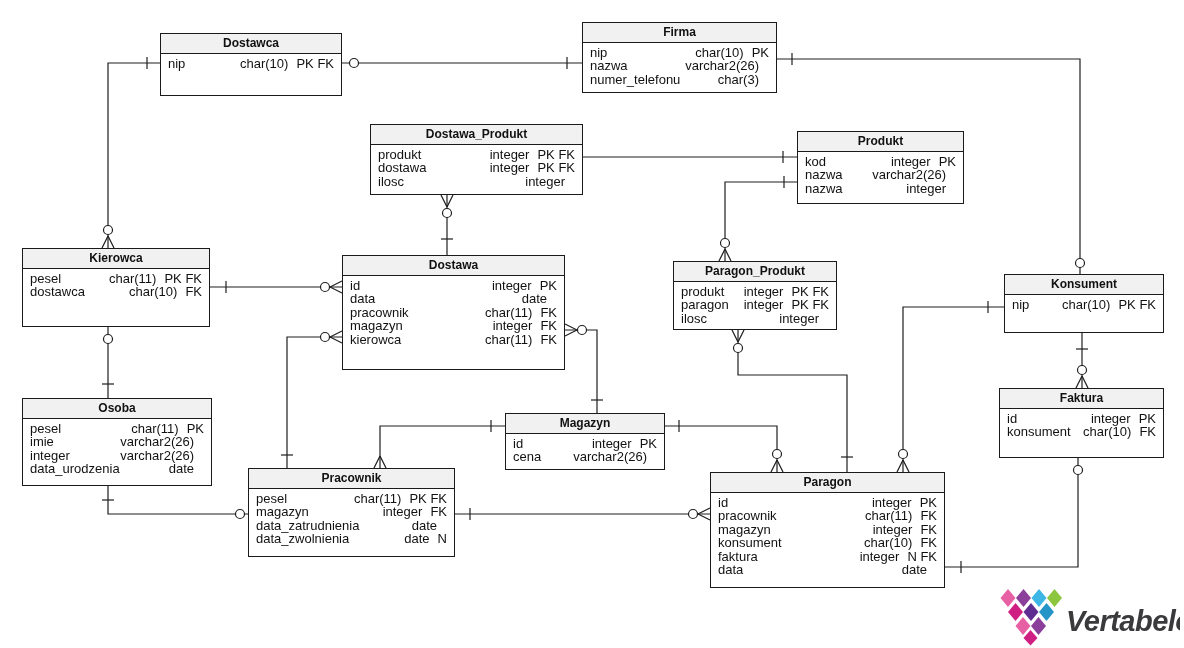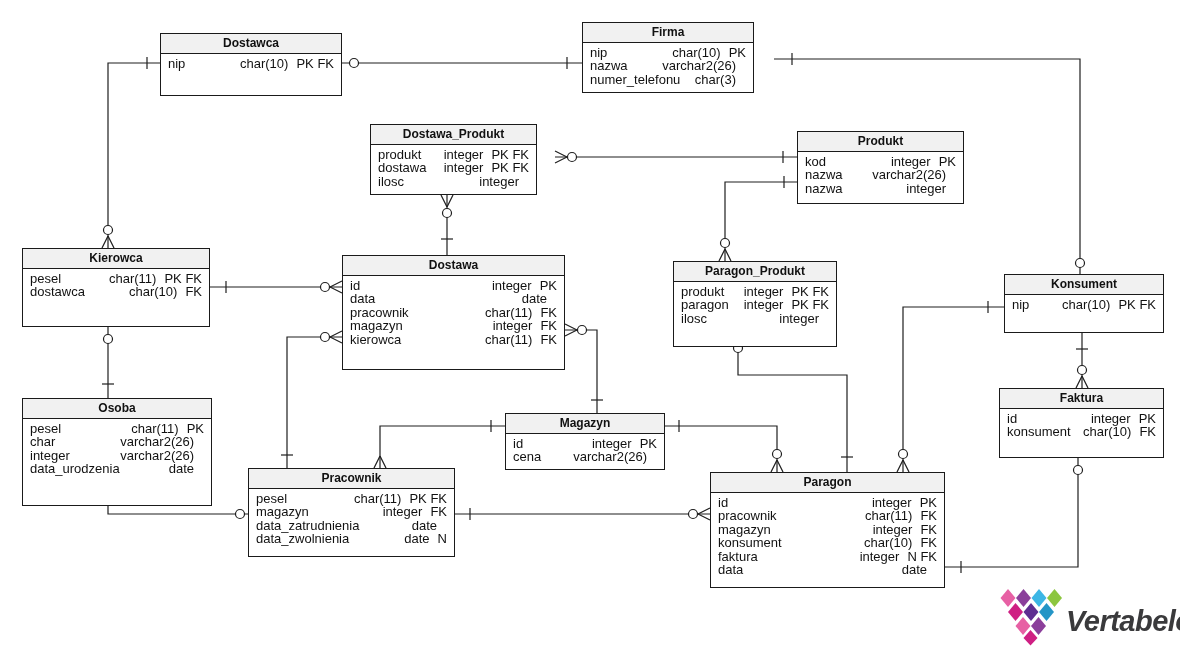--- a/index.html
+++ b/index.html
@@ -168,42 +168,42 @@
   <div class="tbl-h">Dostawca</div>
   <div class="tbl-b">
     <div class="row">
         <span class="n">nip</span>
         <span class="t">char(10)</span>
         <span class="f">PK FK</span>
       </div>
   </div>
 </div>
 
-<div class="tbl" style="left:582px;top:22px;width:172px;height:71px">
+<div class="tbl" style="left:582px;top:22px;width:195px;height:71px">
   <div class="tbl-h">Firma</div>
   <div class="tbl-b">
     <div class="row">
         <span class="n">nip</span>
         <span class="t">char(10)</span>
         <span class="f">PK</span>
       </div>
     <div class="row">
         <span class="n">nazwa</span>
         <span class="t">varchar2(26)</span>
         <span class="f"></span>
       </div>
     <div class="row">
         <span class="n">numer_telefonu</span>
         <span class="t">char(3)</span>
         <span class="f"></span>
       </div>
   </div>
 </div>
 
-<div class="tbl" style="left:370px;top:124px;width:167px;height:71px">
+<div class="tbl" style="left:370px;top:124px;width:213px;height:71px">
   <div class="tbl-h">Dostawa_Produkt</div>
   <div class="tbl-b">
     <div class="row">
         <span class="n">produkt</span>
         <span class="t">integer</span>
         <span class="f">PK FK</span>
       </div>
     <div class="row">
         <span class="n">dostawa</span>
         <span class="t">integer</span>
@@ -278,21 +278,21 @@
         <span class="f">FK</span>
       </div>
     <div class="row">
         <span class="n">kierowca</span>
         <span class="t">char(11)</span>
         <span class="f">FK</span>
       </div>
   </div>
 </div>
 
-<div class="tbl" style="left:673px;top:261px;width:164px;height:86px">
+<div class="tbl" style="left:673px;top:261px;width:164px;height:69px">
   <div class="tbl-h">Paragon_Produkt</div>
   <div class="tbl-b">
     <div class="row">
         <span class="n">produkt</span>
         <span class="t">integer</span>
         <span class="f">PK FK</span>
       </div>
     <div class="row">
         <span class="n">paragon</span>
         <span class="t">integer</span>
@@ -310,30 +310,30 @@
   <div class="tbl-h">Konsument</div>
   <div class="tbl-b">
     <div class="row">
         <span class="n">nip</span>
         <span class="t">char(10)</span>
         <span class="f">PK FK</span>
       </div>
   </div>
 </div>
 
-<div class="tbl" style="left:22px;top:398px;width:190px;height:108px">
+<div class="tbl" style="left:22px;top:398px;width:190px;height:88px">
   <div class="tbl-h">Osoba</div>
   <div class="tbl-b">
     <div class="row">
         <span class="n">pesel</span>
         <span class="t">char(11)</span>
         <span class="f">PK</span>
       </div>
     <div class="row">
-        <span class="n">char</span>
+        <span class="n">imie</span>
         <span class="t">varchar2(26)</span>
         <span class="f"></span>
       </div>
     <div class="row">
         <span class="n">integer</span>
         <span class="t">varchar2(26)</span>
         <span class="f"></span>
       </div>
     <div class="row">
         <span class="n">data_urodzenia</span>

